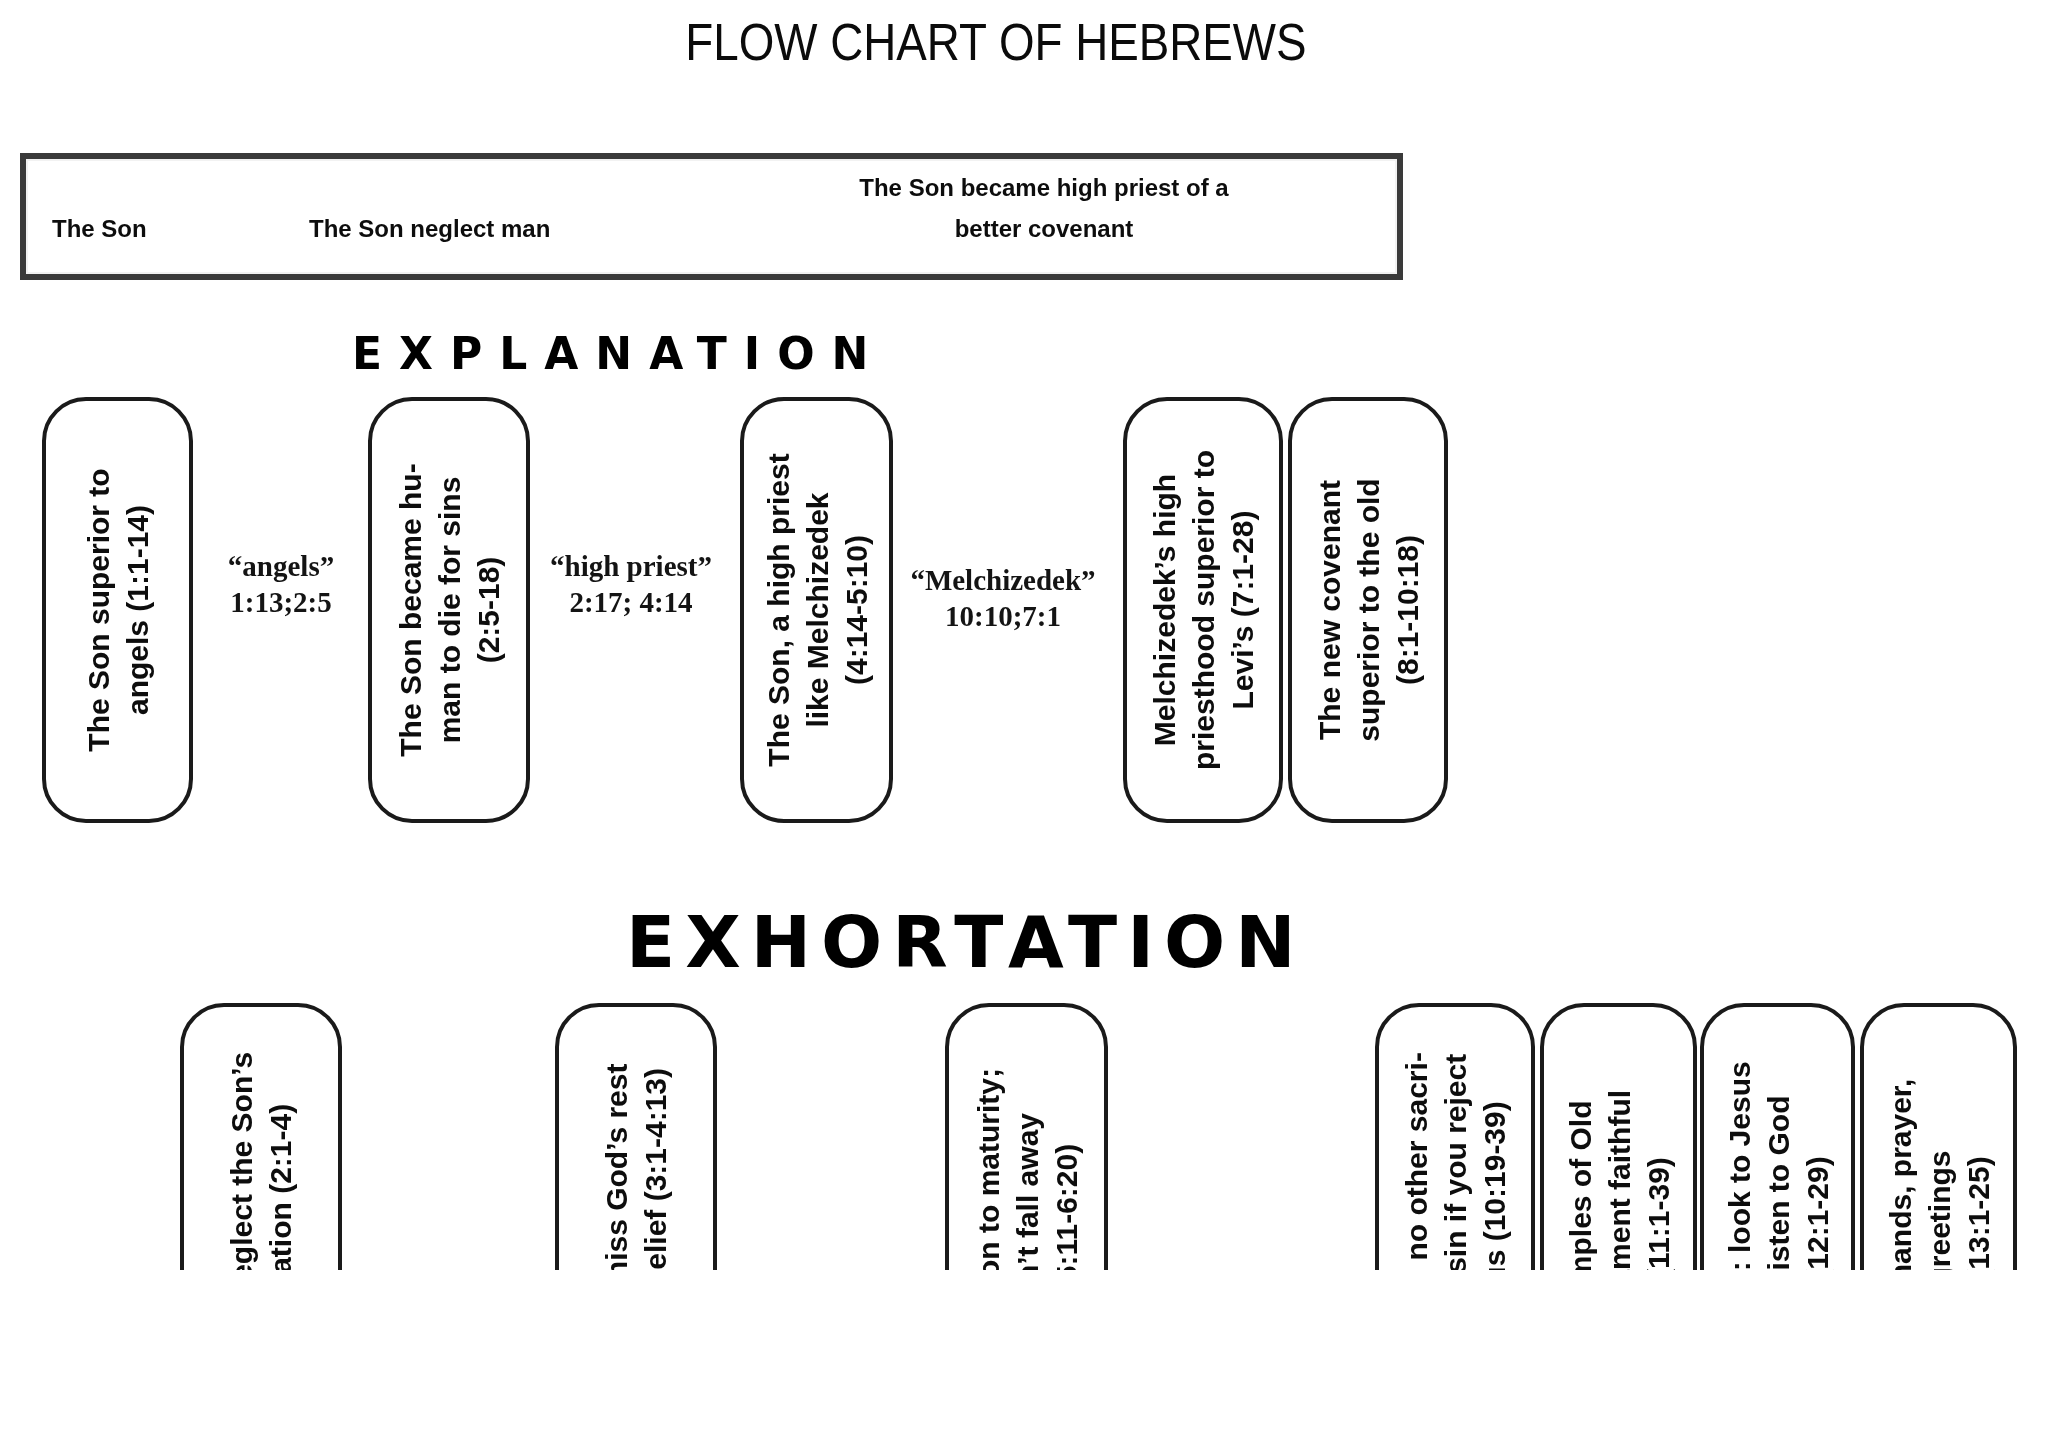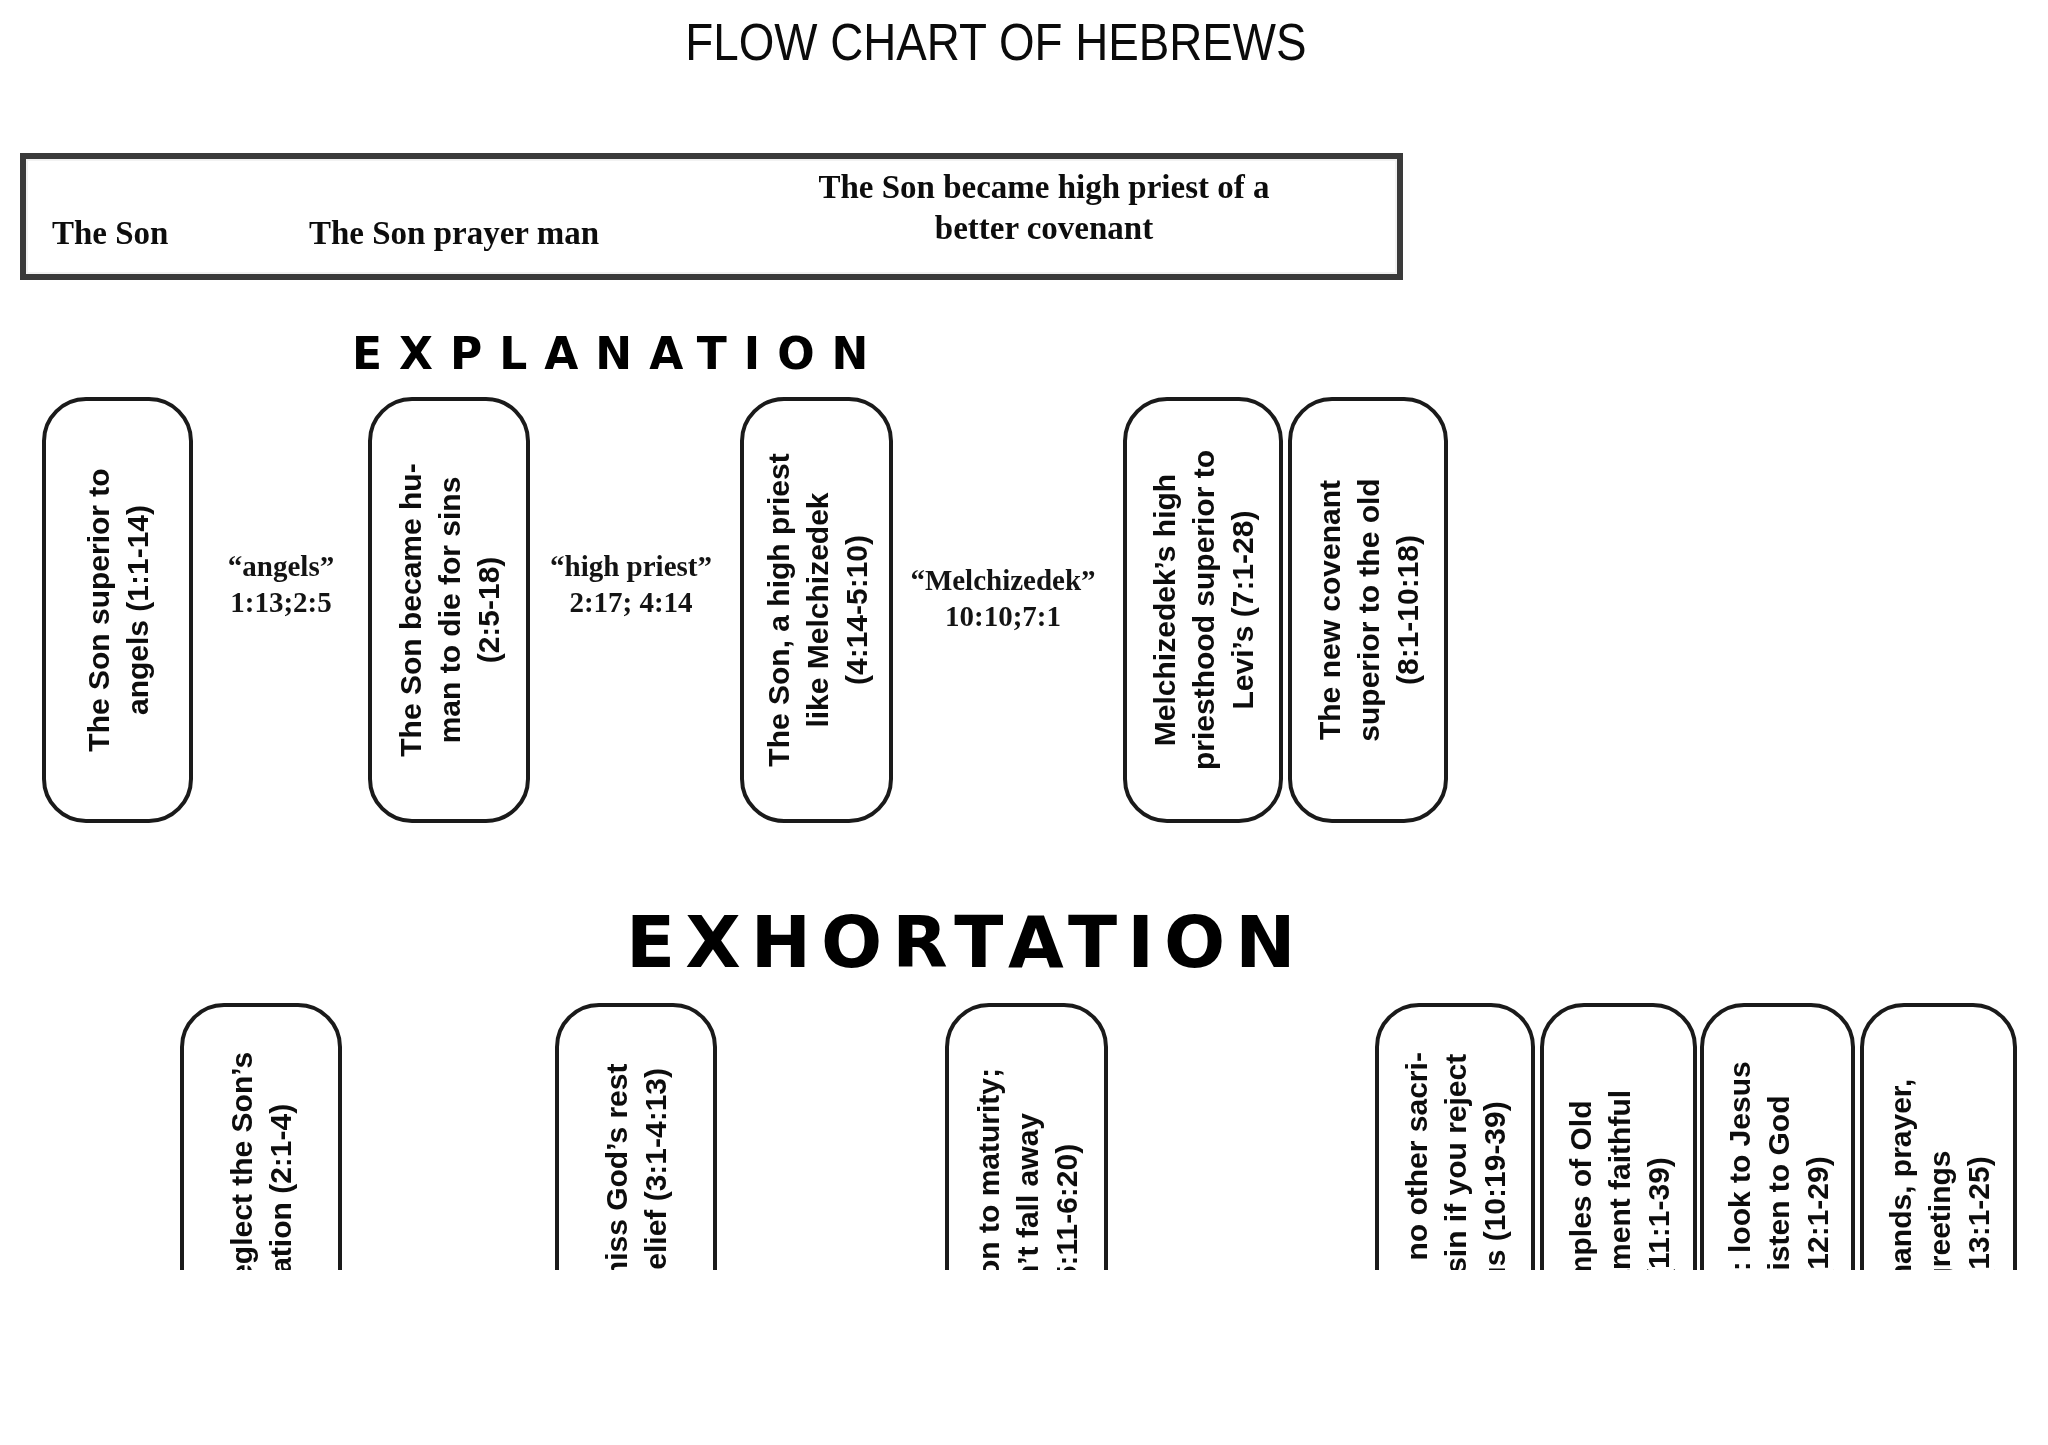--- a/index.html
+++ b/index.html
@@ -18,22 +18,22 @@
     white-space:nowrap;
   }
 
   
   .header-box {
     position:absolute; left:20px; top:153px; width:1371px; height:115px;
     border:6px solid #3a3a3a; background:#ffffff;
     box-shadow: inset 0 0 0 2px #f2f2f2;
   }
   .hdr {
-    position:absolute; font-family:Liberation Serif, serif; font-weight:bold;
-    font-size:33px; color:#0d0d0d; white-space:nowrap;
+    position:absolute; font-family:Liberation Sans, sans-serif; font-weight:bold;
+    font-size:24px; color:#0d0d0d; white-space:nowrap;
   }
   .hdr1 { left:26px; top:56px; }
   .hdr2 { left:283px; top:56px; }
   .hdr3 {
     left:728px; top:8px; width:580px; text-align:center;
     line-height:41px; white-space:pre-line;
   }
 
   
   .section-heading {
@@ -71,21 +71,21 @@
 <body>
 
 <div class="canvas">
 
   <div class="title">
     <span class="title-text">FLOW CHART OF HEBREWS</span>
   </div>
 
   <div class="header-box">
     <span class="hdr hdr1">The Son</span>
-    <span class="hdr hdr2">The Son prayer man</span>
+    <span class="hdr hdr2">The Son neglect man</span>
     <div class="hdr hdr3">The Son became high priest of a
 better covenant</div>
   </div>
 
   <div class="section-heading heading-explanation">EXPLANATION</div>
 
   <div class="fbox" style="left:42px; top:397px; width:151px; height:426px;">
     <div class="vtext">The Son superior to
 angels (1:1-14)</div>
   </div>

